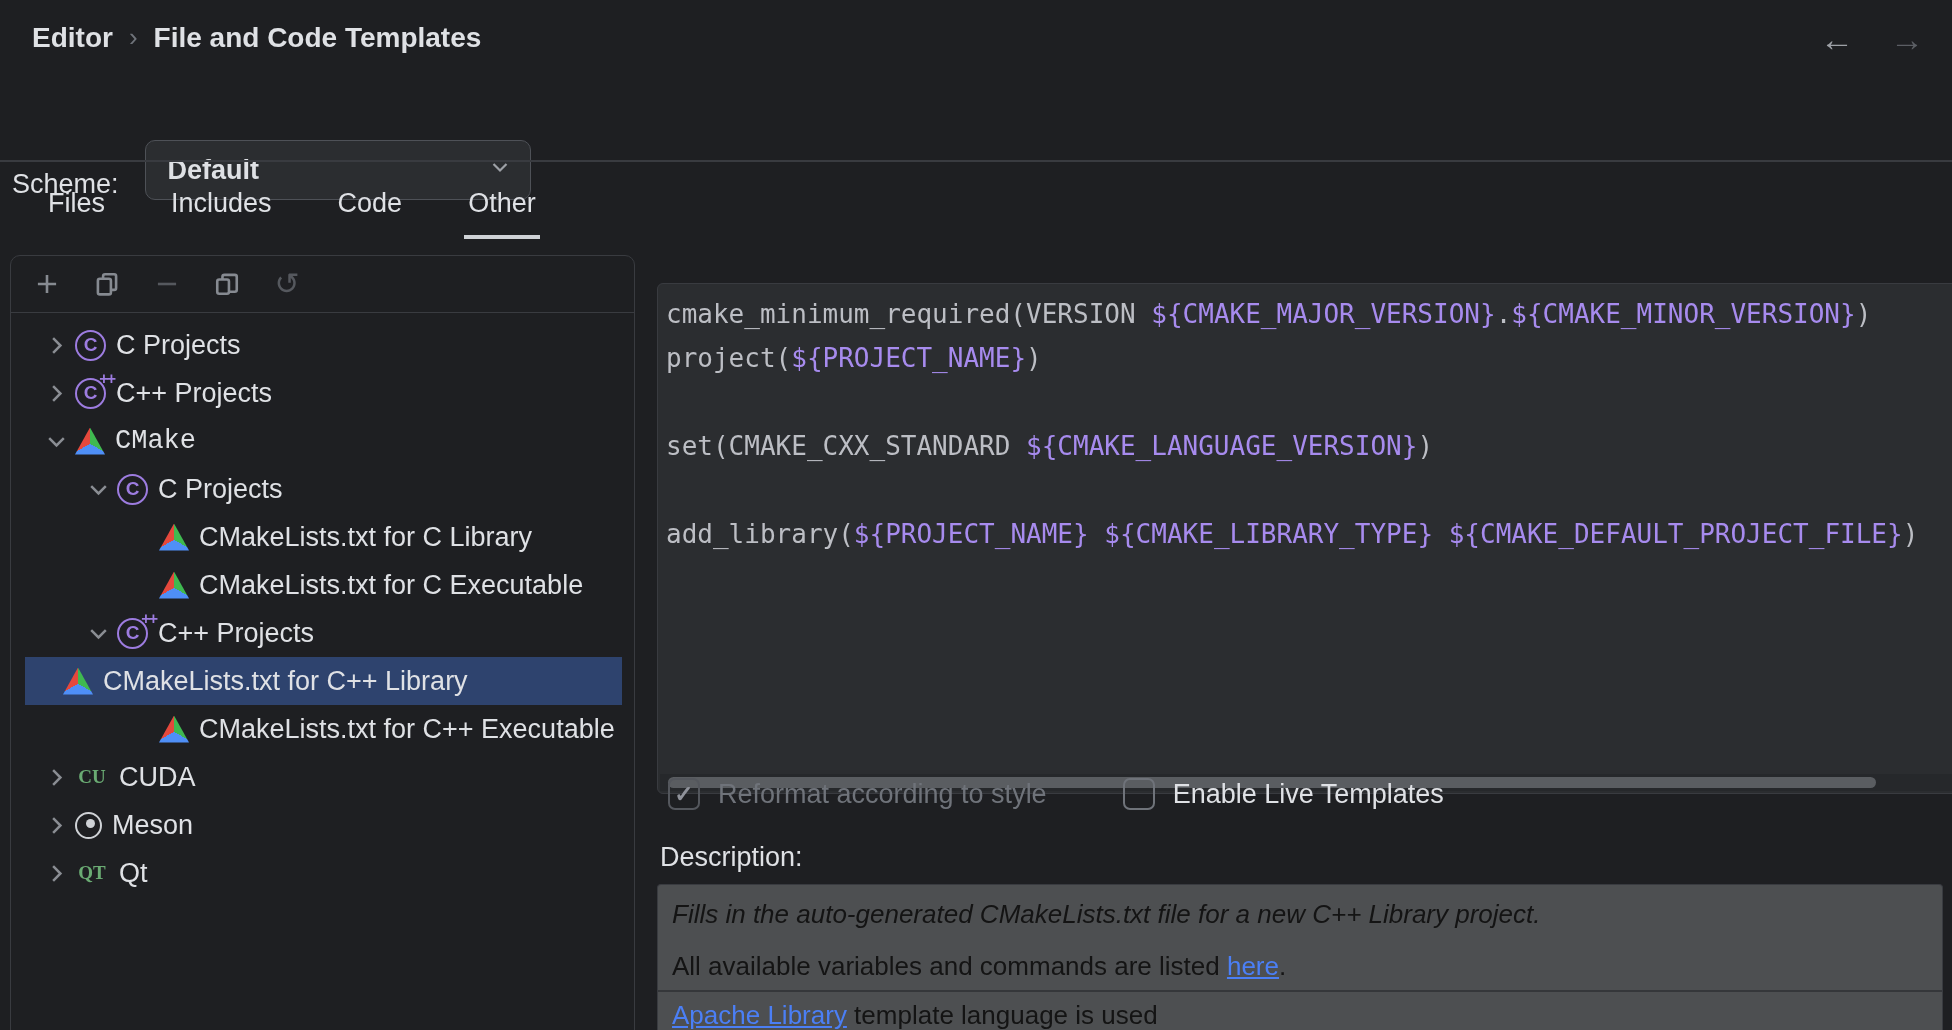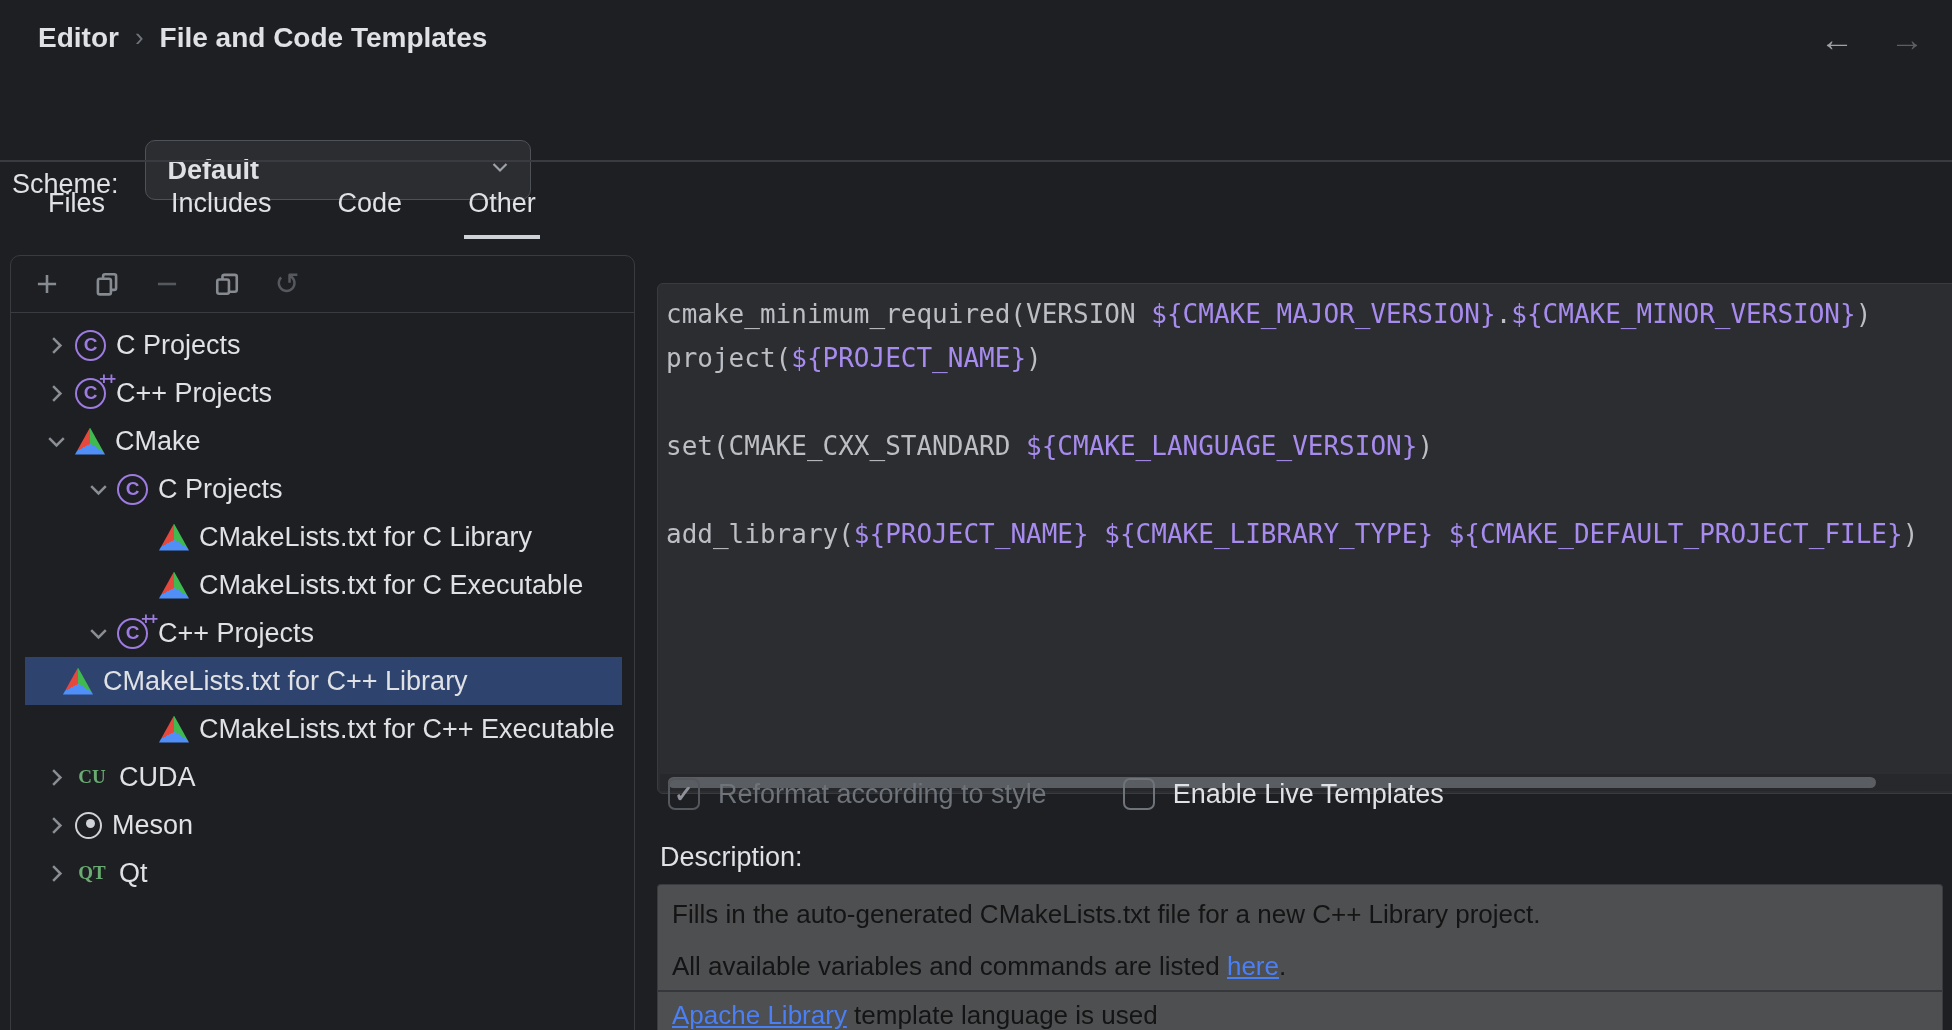--- a/index.html
+++ b/index.html
@@ -2,21 +2,21 @@
 <html style="--bg: #1e1f22; --panel: #2b2d30; --border: #393b40; --selection: #2e436e; --text: #dfe1e5; --dim: #6f737a; --code: #bcbec4; --variable: #a78bee; --link: #4b7ff5; --descbg: #4d4f51; --purple: #9d7ce0; --green: #6aab73;"><head>
 <meta charset="utf-8">
 <style>
   html,body{margin:0;padding:0;background:var(--bg,#1e1f22);}
   body{
     position:relative;width:1952px;height:1030px;overflow:hidden;
     font-family:"Liberation Sans",sans-serif;color:var(--text,#dfe1e5);
     -webkit-font-smoothing:antialiased;
   }
   
-  .header{position:absolute;left:38px;top:22px;display:flex;align-items:center;gap:16px;justify-content:space-between;}
+  .header{position:absolute;left:32px;top:22px;display:flex;align-items:center;gap:16px;justify-content:space-between;}
   .crumb{font-size:28px;font-weight:bold;color:var(--text,#dfe1e5);}
   .crumb-sep{font-size:26px;color:var(--dim,#6f737a);font-weight:normal;transform:translateY(-1px);}
   .nav-arrows{position:absolute;right:28px;top:22px;display:flex;gap:36px;font-size:34px;line-height:34px;}
   .nav-back{color:#9ea1a7;}
   .nav-fwd{color:#5b5e64;}
   
   .scheme-row{position:absolute;left:12px;top:92px;display:flex;align-items:flex-end;gap:26px;margin-top:48px;}
   .scheme-label{font-size:27px;color:var(--text,#dfe1e5);}
   .scheme-select{min-width:386px;height:60px;box-sizing:border-box;background:var(--panel,#2b2d30);
     border:1.5px solid #4e5157;border-radius:10px;display:flex;align-items:center;justify-content:space-between;
@@ -71,21 +71,21 @@
   .checkbox.checked{border:2.5px solid #54575d;color:#8f929a;font-size:23px;font-weight:bold;}
   .checkbox.unchecked{border:2.5px solid #6f737a;color:transparent;}
   .option.disabled .opt-label{color:var(--dim,#6f737a);}
   .option.enabled .opt-label{color:var(--text,#dfe1e5);}
   
   .desc-label{position:absolute;left:660px;top:842px;font-size:27px;color:var(--text,#dfe1e5);}
   .desc-box{position:absolute;left:657px;top:884px;width:1286px;bottom:0;box-sizing:border-box;
     background:var(--descbg,#4d4f51);border:1.5px solid var(--border,#393b40);border-bottom:none;
     padding:12px 14px;font-size:26px;color:#141414;border-radius:4px 4px 0 0;}
   .desc-box p{margin:0;line-height:34px;}
-  .desc-box p.p1{margin-bottom:18px;}
+  .desc-box p.p1{margin-bottom:18px;font-style:italic;}
   .desc-box hr{border:none;border-top:2px solid #35373a;margin:7px -14px 6px;}
   .desc-box a{color:var(--link,#4b7ff5);text-decoration:underline;cursor:pointer;}
 </style>
 </head>
 <body>
 
 <div class="header">
   <span class="crumb">Editor</span>
   <span class="crumb-sep">›</span>
   <span class="crumb">File and Code Templates</span>
@@ -154,21 +154,21 @@
       </div>
       <div class="tree-row" style="padding-left: 12px;">
         <span class="chev ">
           <svg viewBox="0 0 24 24">
             <path d="M9 5.5l6.5 6.5L9 18.5" fill="none" stroke="currentColor" stroke-width="2.2"></path>
           </svg>
         </span>
         <span class="ic ic-circle">C<em class="pp">++</em></span>
         <span class="tree-label">C++ Projects</span>
       </div>
-      <div class="tree-row" style="padding-left: 12px;">
+      <div class="tree-row" style="padding-left: 12px; font-family: Liberation Mono, monospace;">
         <span class="chev expanded">
           <svg viewBox="0 0 24 24">
             <path d="M9 5.5l6.5 6.5L9 18.5" fill="none" stroke="currentColor" stroke-width="2.2"></path>
           </svg>
         </span>
         <span class="ic ic-cmake"></span>
         <span class="tree-label">CMake</span>
       </div>
       <div class="tree-row" style="padding-left: 54px;">
         <span class="chev expanded">

